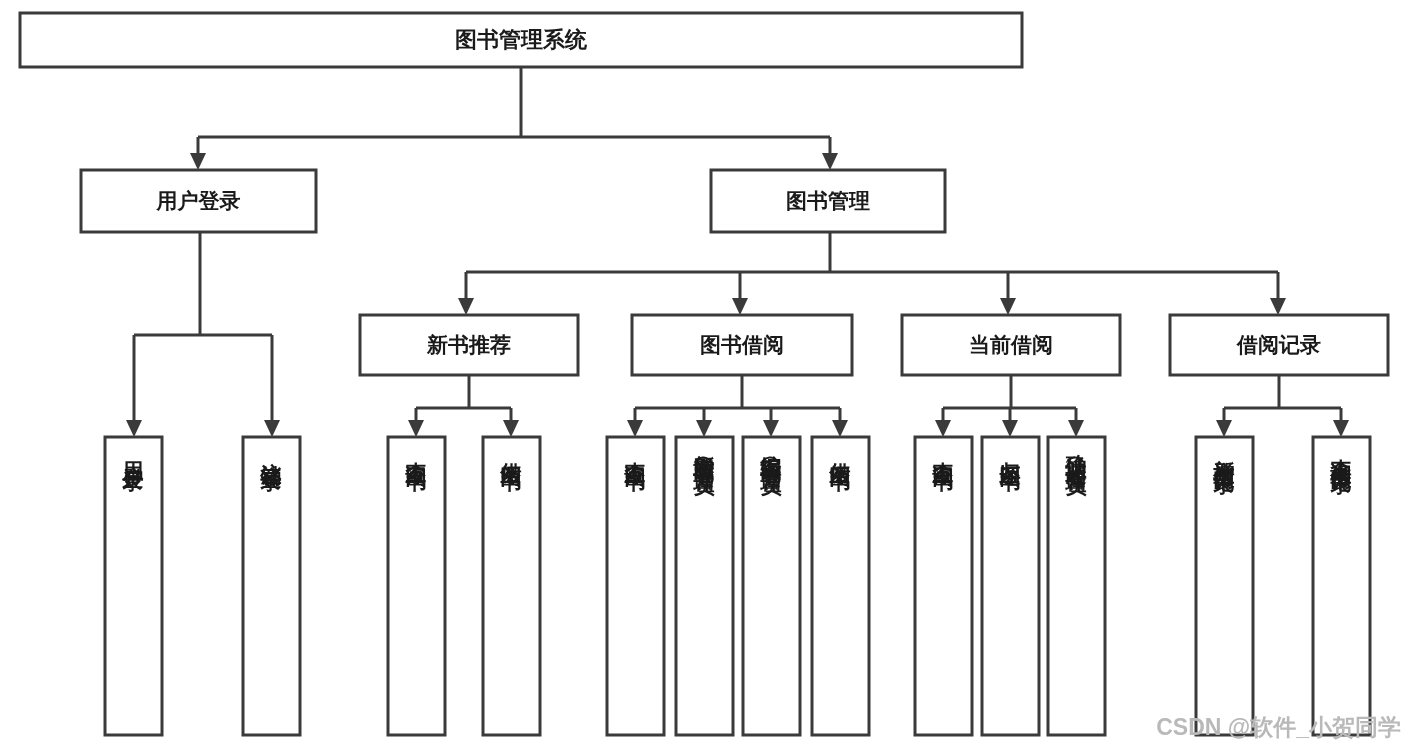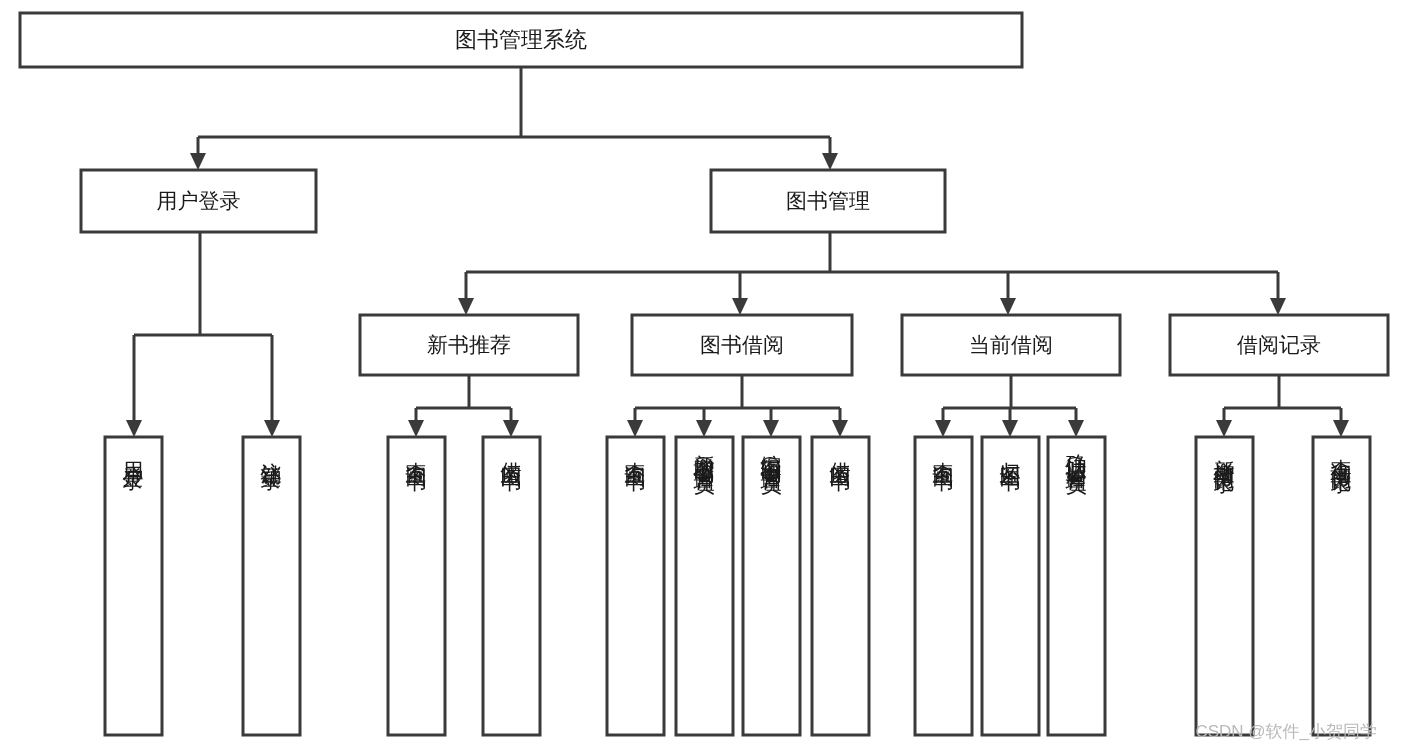--- a/index.html
+++ b/index.html
@@ -12,20 +12,21 @@
     width: 1405px;
     height: 747px;
     overflow: hidden;
     font-family: "Liberation Sans", "DejaVu Sans", sans-serif;
   }
   #diagram-root {
     position: relative;
     width: 1405px;
     height: 747px;
     background: #ffffff;
+    font-weight: bold;
   }
   svg.diagram-canvas {
     display: block;
     width: 1405px;
     height: 747px;
   }
   .node-box {
     fill: #ffffff;
     stroke: #3a3a3a;
     stroke-width: 3;
@@ -54,24 +55,24 @@
     text-anchor: middle;
     writing-mode: vertical-rl;
     dominant-baseline: central;
     letter-spacing: 3px;
   }
   .root-label {
     font-size: 22px;
   }
   .watermark-text {
     position: absolute;
-    right: 28px;
+    right: 4px;
     bottom: 4px;
     font-family: "Liberation Sans", "DejaVu Sans", sans-serif;
-    font-size: 17px;
+    font-size: 23px;
     color: #b9b9b9;
     white-space: nowrap;
     user-select: none;
   }
 </style>
 </head>
 <body>
 
 <div id="diagram-root">
   <svg class="diagram-canvas" viewBox="0 0 1405 747" xmlns="http://www.w3.org/2000/svg">

